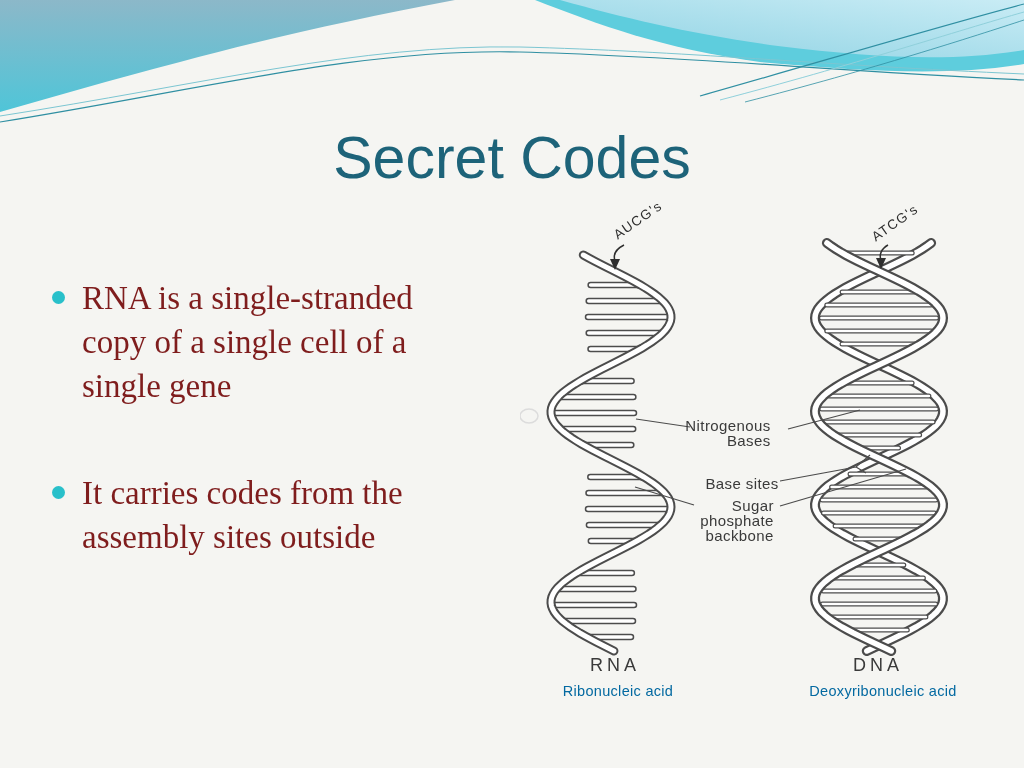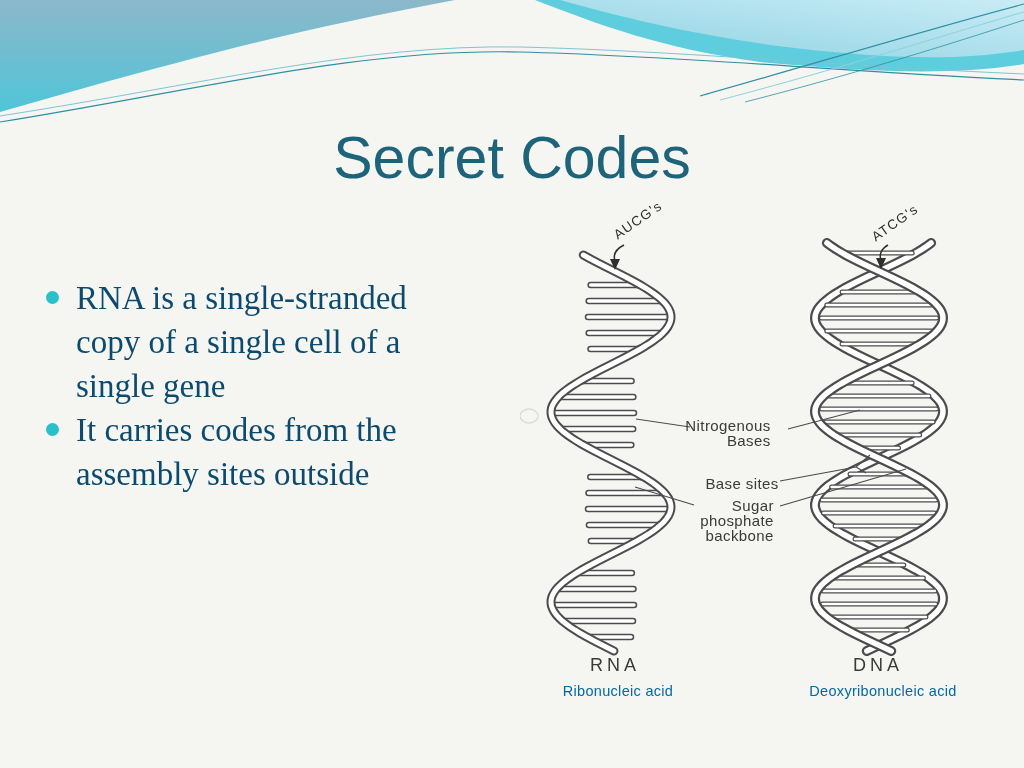--- a/index.html
+++ b/index.html
@@ -1,25 +1,25 @@
 <!DOCTYPE html>
 <html><head>
 <meta charset="utf-8">
 <style>
   html,body{margin:0;padding:0}
   body{width:1024px;height:768px;background:#f5f5f2;font-family:"Liberation Sans",sans-serif;overflow:hidden}
   .slide{position:relative;width:1024px;height:768px}
   .header-svg{position:absolute;top:0;left:0;display:block}
   .title{position:absolute;top:124px;left:0;width:100%;text-align:center;
          font-size:59px;color:#1d6379;font-family:"Liberation Sans",sans-serif}
-  .bullets{position:absolute;left:46px;top:276px;width:456px;
+  .bullets{position:absolute;left:52px;top:276px;width:456px;
            font-family:"Liberation Serif","DejaVu Serif",serif;
-           font-size:33px;line-height:44px;color:#0c4a6e}
+           font-size:33px;line-height:44px;color:#7f1d1d}
   .bullet-item{display:flex}
-  .bullet-item + .bullet-item{}
+  .bullet-item + .bullet-item{margin-top:63px}
   .marker{flex:0 0 13px;width:13px;height:13px;border-radius:50%;background:#29c0ca;margin:15px 17px 0 0}
   .diagram{position:absolute;left:520px;top:215px;width:500px;height:505px}
   .diagram svg{position:absolute;top:0;left:0}
   .dlabel{position:absolute;font-size:15px;color:#3a3a3a;text-align:right;
           line-height:15px;letter-spacing:.4px;transform:translateX(-50%);white-space:nowrap}
   .top-label{position:absolute;font-size:13.5px;color:#2e2e2e;letter-spacing:1.2px;
              transform:rotate(-35deg);transform-origin:0 100%;white-space:nowrap}
   .name{position:absolute;font-size:18px;font-weight:normal;letter-spacing:4px;color:#3a3a3a;transform:translateX(-50%)}
   .full{position:absolute;font-size:14.5px;color:#0369a1;letter-spacing:.3px;transform:translateX(-50%);white-space:nowrap}
   #nitro{left:208px;top:203px}

